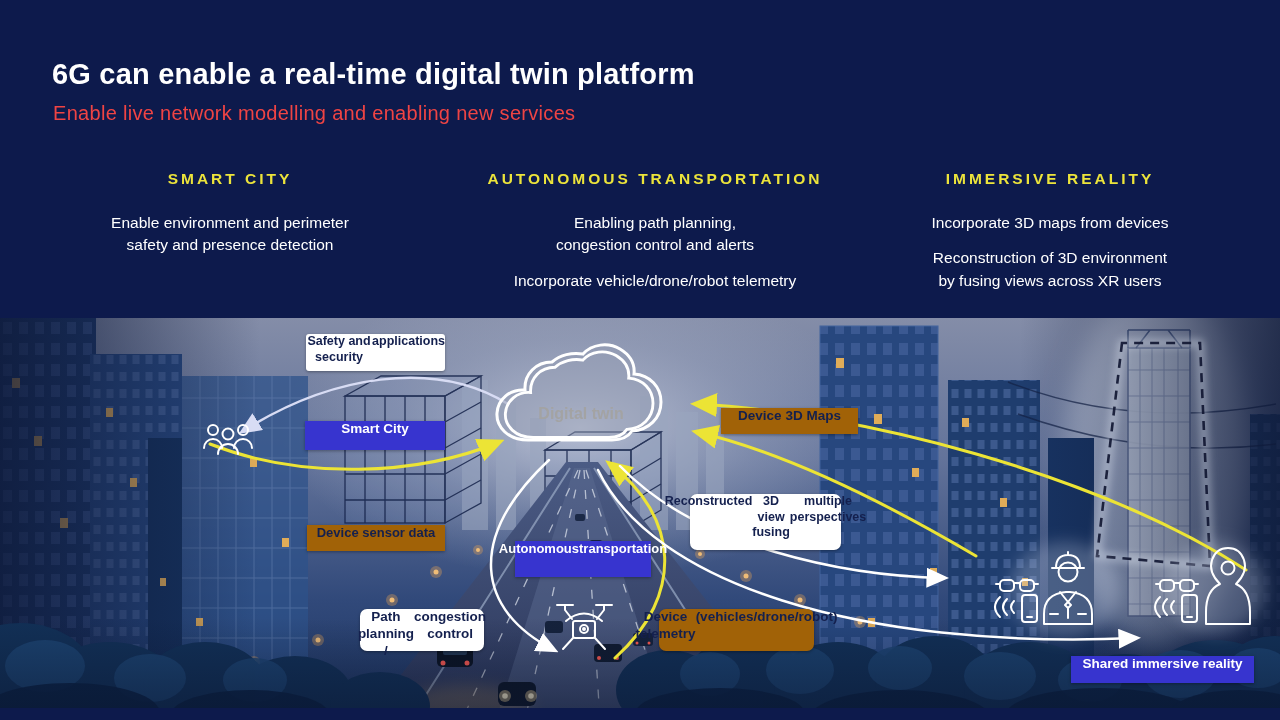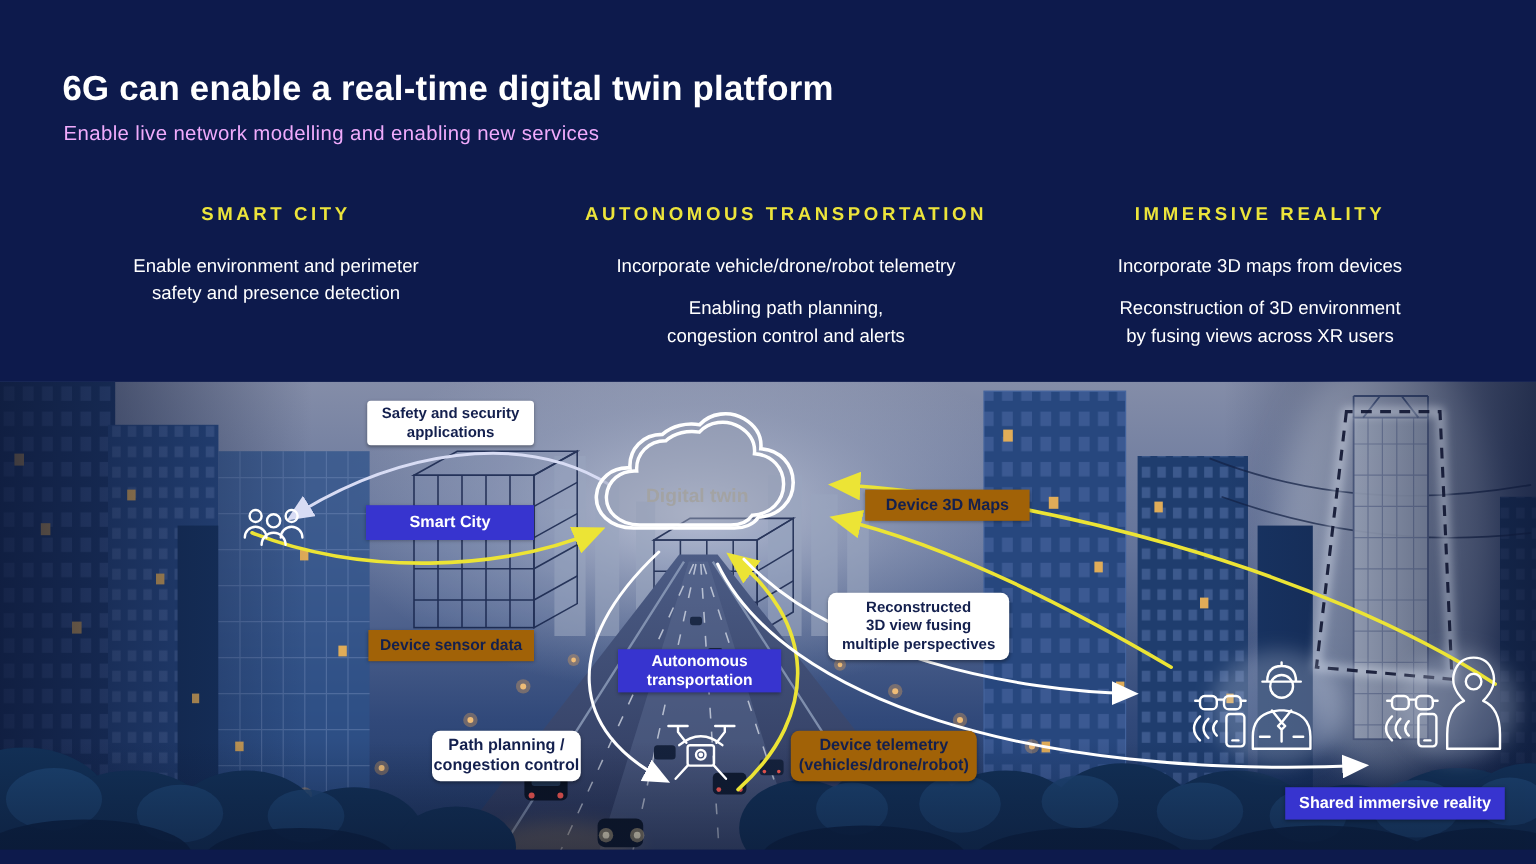--- a/index.html
+++ b/index.html
@@ -1,31 +1,31 @@
 <!DOCTYPE html>
 <html><head>
 <meta charset="utf-8">
 <style>
   html,body{margin:0;padding:0;background:#000;}
   .slide{position:relative;width:1280px;height:720px;overflow:hidden;
          font-family:"Liberation Sans",sans-serif;background:#0d1a4c;}
   
   .header{position:absolute;left:0;top:0;width:1280px;height:318px;background:#0d1a4c;}
   .title{position:absolute;left:52px;top:58px;font-size:29px;font-weight:600;color:#ffffff;letter-spacing:.2px;}
-  .subtitle{position:absolute;left:53px;top:102px;font-size:17px;font-weight:400;color:#f0abfc;letter-spacing:.3px;}
+  .subtitle{position:absolute;left:53px;top:102px;font-size:20px;font-weight:400;color:#ef4444;letter-spacing:.3px;}
   .col{position:absolute;top:170px;text-align:center;color:#ffffff;}
   .col-1{left:40px;width:380px;}
   .col-2{left:455px;width:400px;}
   .col-3{left:860px;width:380px;}
   .col h2{margin:0 0 24px 0;font-size:15.5px;font-weight:800;color:#ece43b;letter-spacing:3px;}
   .col p{margin:0 0 13px 0;font-size:15.5px;font-weight:400;line-height:1.45;}
   
   .scene{position:absolute;left:0;top:318px;width:1280px;height:402px;overflow:hidden;}
   .scene svg{position:absolute;left:0;top:0;}
-  .label{position:absolute;display:flex;flex-direction:column;justify-content:center;
+  .label{position:absolute;display:flex;flex-direction:row;justify-content:center;
          text-align:center;font-weight:700;line-height:1.25;color:#14204e;
          box-shadow:0 1px 3px rgba(0,0,0,.35);z-index:5;}
   .label .ln{display:block;}
   .lbl-white{background:#ffffff;}
   .lbl-yellow{background:#a16207;}
   .lbl-blue{background:#3734cf;color:#ffffff;}
   .r3{border-radius:3px;} .r6{border-radius:7px;}
   .lbl-safety{left:306px;top:16px;width:139px;height:37px;font-size:12.5px;}
   .lbl-smartcity{left:305px;top:103px;width:140px;height:29px;font-size:13.5px;}
   .lbl-sensor{left:307px;top:175px;width:138px;height:26px;font-size:13px;margin-top:32px;}
@@ -46,22 +46,22 @@
   <div class="header">
     <div class="title">6G can enable a real-time digital twin platform</div>
     <div class="subtitle">Enable live network modelling and enabling new services</div>
 
     <div class="col col-1">
       <h2>SMART CITY</h2>
       <p><span>Enable environment and perimeter</span><br><span>safety and presence detection</span></p>
     </div>
     <div class="col col-2">
       <h2>AUTONOMOUS TRANSPORTATION</h2>
+      <p><span>Enabling path planning,</span><br><span>congestion control and alerts</span></p>
       <p>Incorporate vehicle/drone/robot telemetry</p>
-      <p><span>Enabling path planning,</span><br><span>congestion control and alerts</span></p>
     </div>
     <div class="col col-3">
       <h2>IMMERSIVE REALITY</h2>
       <p>Incorporate 3D maps from devices</p>
       <p><span>Reconstruction of 3D environment</span><br><span>by fusing views across XR users</span></p>
     </div>
   </div>
 
   <div class="scene">
     <svg width="1280" height="402" viewBox="0 0 1280 402">

